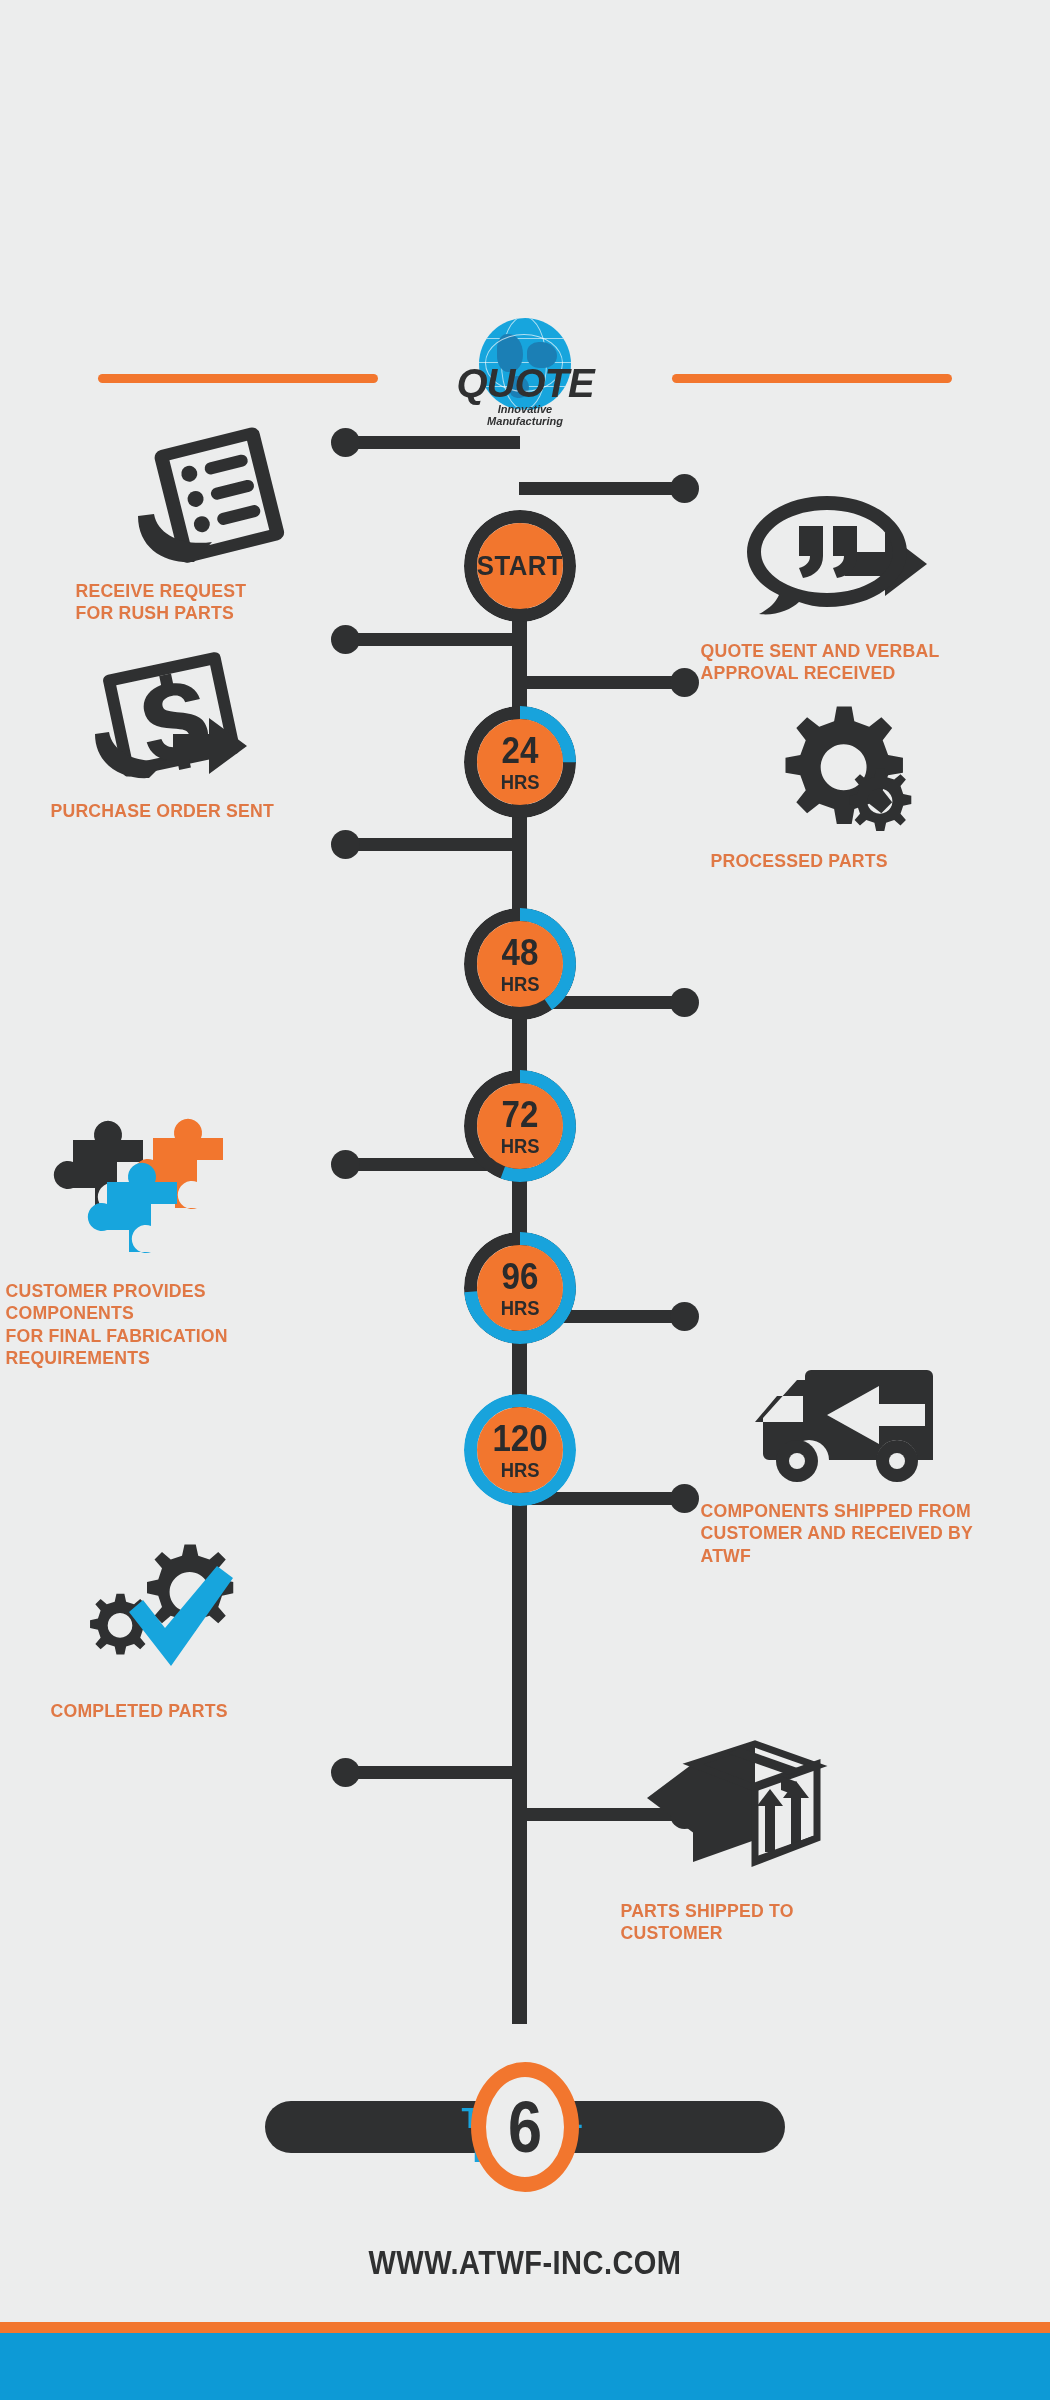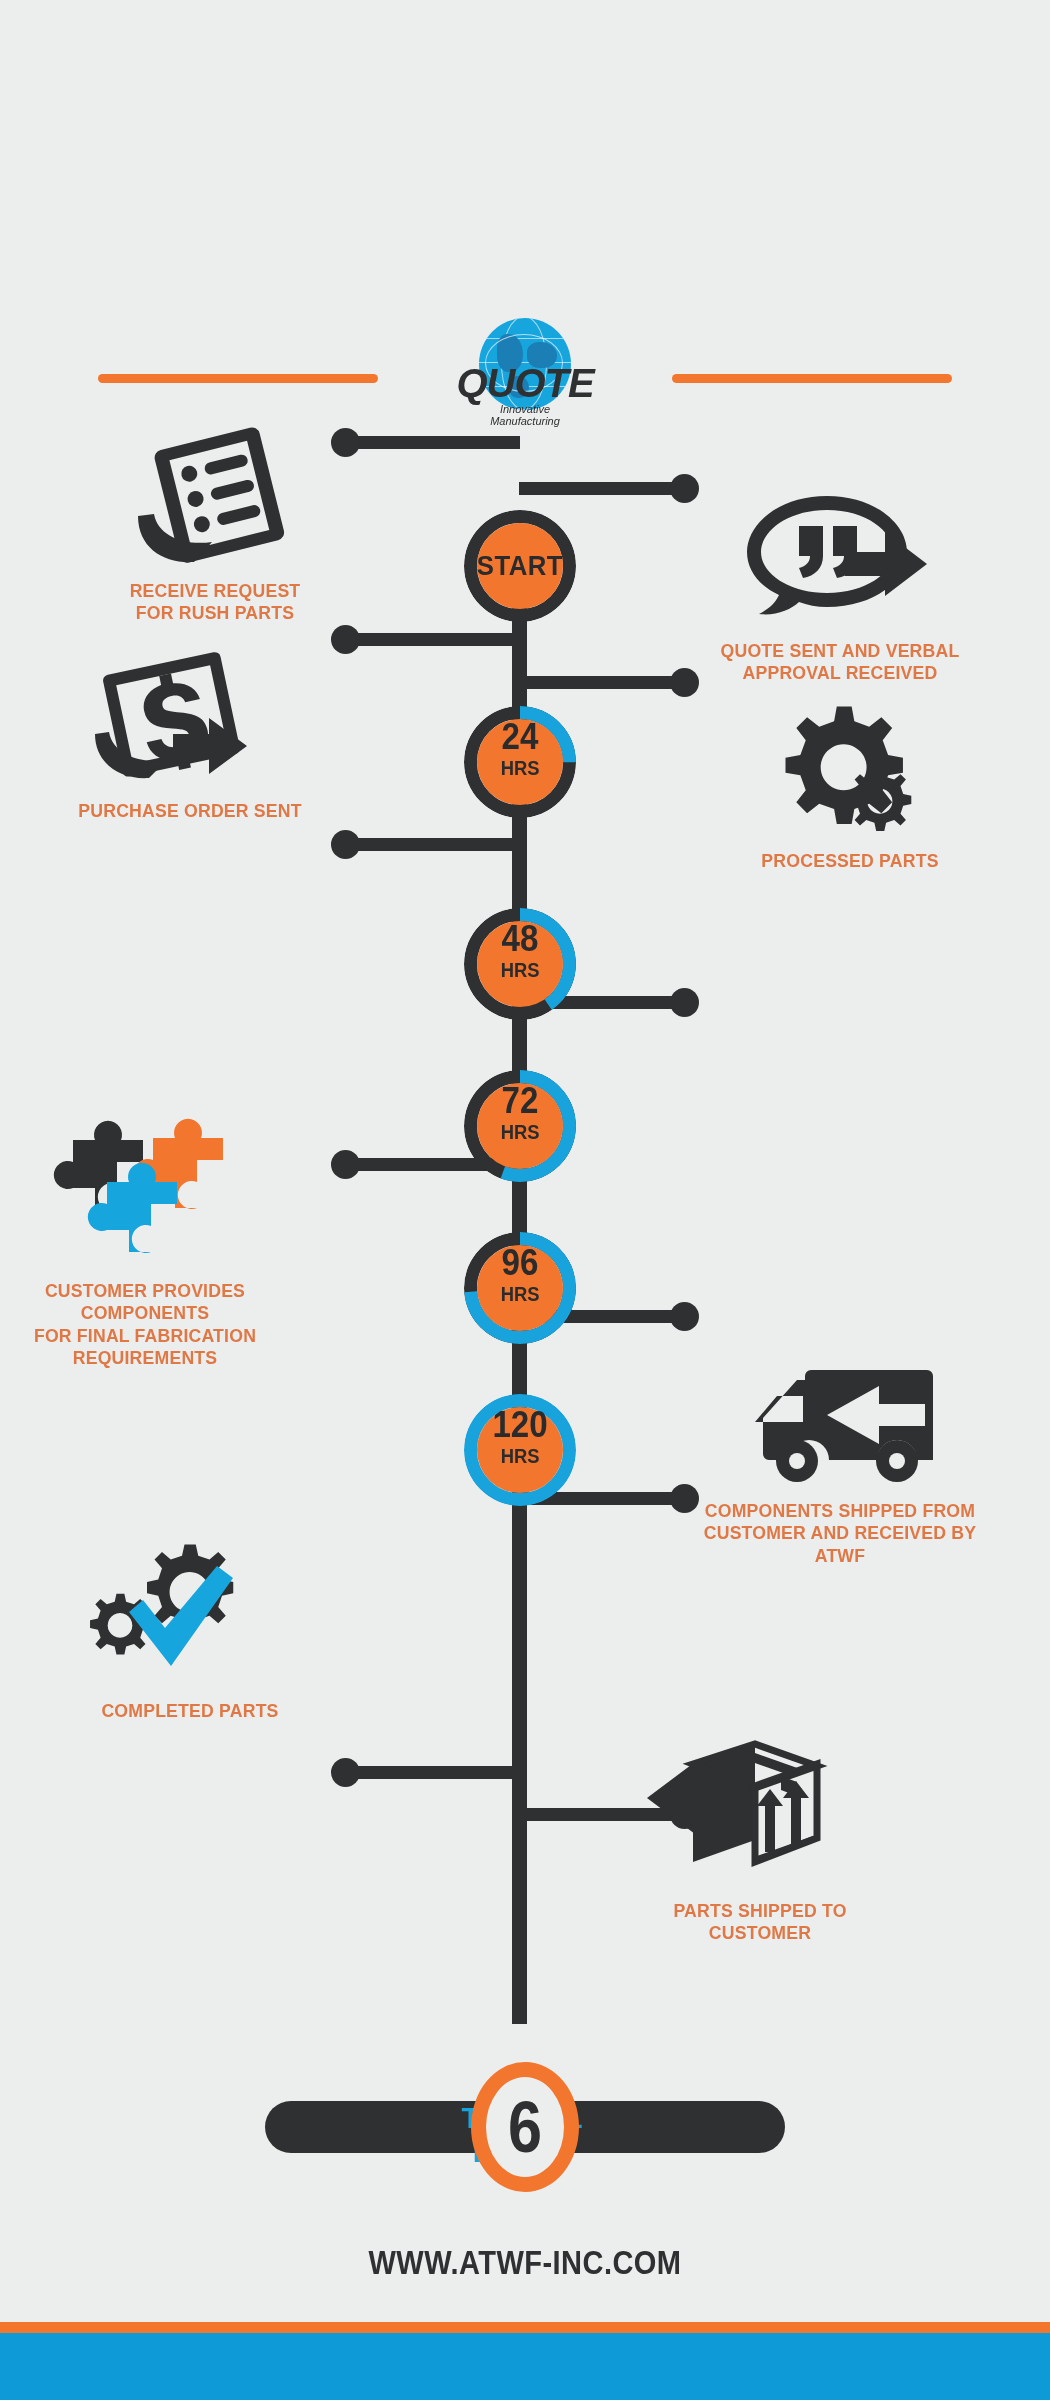--- a/index.html
+++ b/index.html
@@ -109,21 +109,21 @@
     font-size: 40px;
     letter-spacing: -1px;
     color: #2f3031;
     line-height: 1;
   }
   .logo-tag {
     position: absolute;
     left: 0; right: 0; top: 88px;
     text-align: center;
     font-family: "Liberation Sans", sans-serif;
-    font-weight: normal;
+    font-weight: bold;
     font-style: italic;
     font-size: 11px;
     line-height: 1.05;
     color: #2f3031;
   }
 
   
   .timeline {
     position: absolute;
     left: 0; top: 0; width: 1050px; height: 2400px;
@@ -159,20 +159,21 @@
   }
   .node .inner {
     position: absolute;
     left: 13px; top: 13px;
     width: 86px; height: 86px;
     border-radius: 50%;
     background: #f2762e;
     display: flex;
     flex-direction: column;
     align-items: center;
+    justify-content: center;
     line-height: 1;
   }
   .node .num {
     font-family: "Liberation Sans Narrow", "Liberation Sans", sans-serif;
     font-weight: bold;
     font-size: 36px;
     color: #2a2b2c;
     transform: scaleX(0.92);
   }
   .node .unit {
@@ -183,21 +184,21 @@
     margin-top: 3px;
     transform: scaleX(0.92);
   }
   .node.start .inner { justify-content: center; }
   .node.start .num { font-size: 28px; letter-spacing: 0.5px; }
 
   
   .block {
     position: absolute;
     width: 300px;
-    text-align: center;
+    text-align: left;
   }
   .icon-wrap {
     display: flex;
     align-items: flex-end;
     justify-content: center;
     height: 150px;
   }
   .caption {
     margin-top: 10px;
     font-family: "Liberation Sans Narrow", "Liberation Sans", sans-serif;

